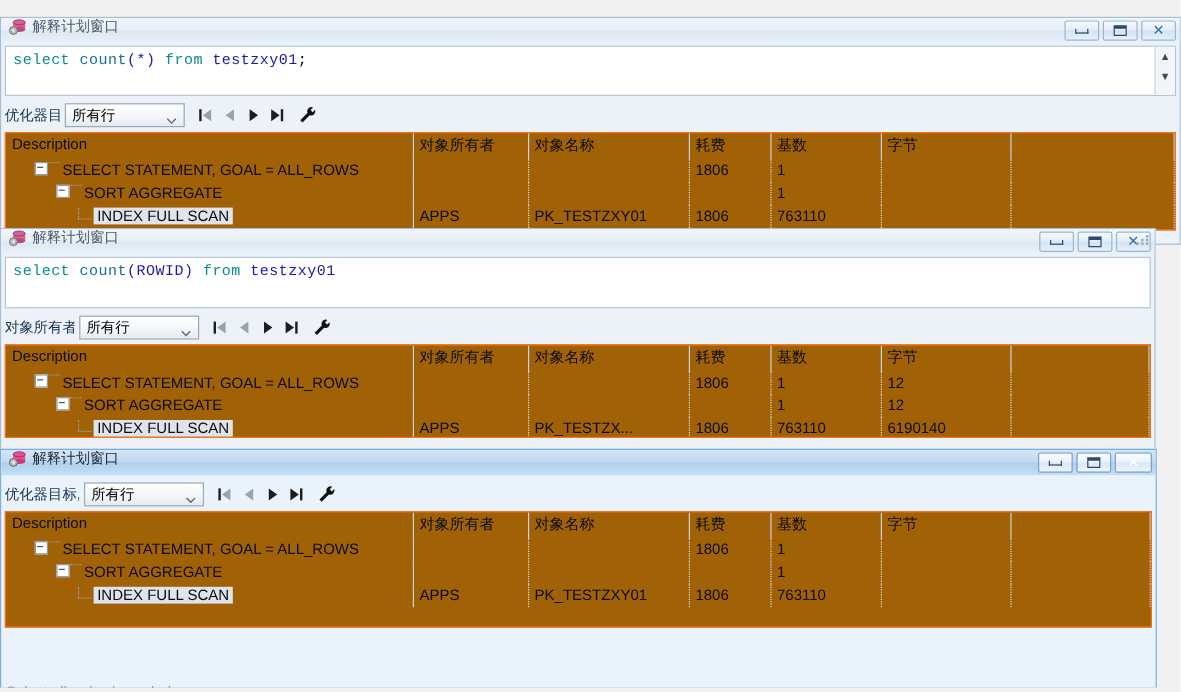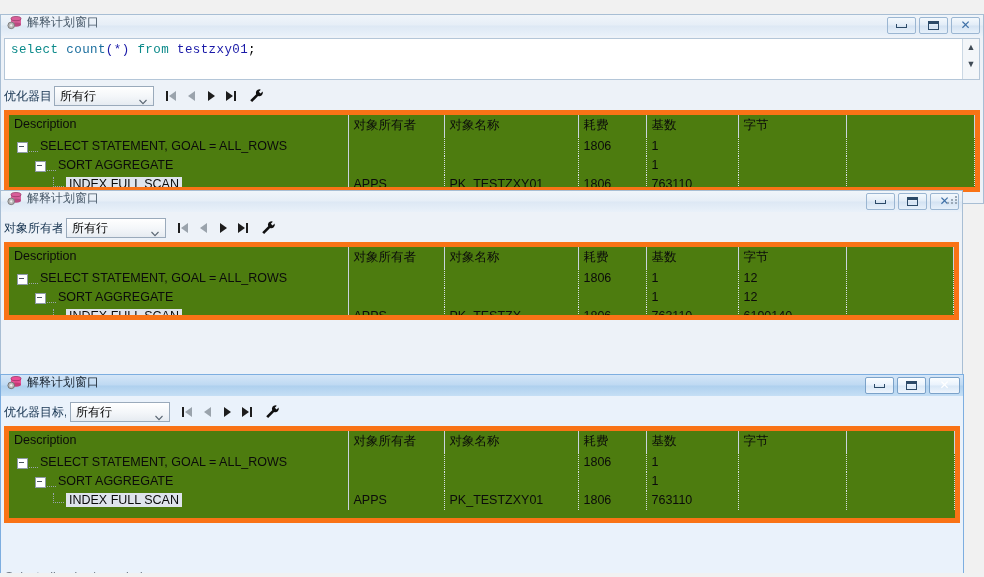--- a/index.html
+++ b/index.html
@@ -161,22 +161,22 @@
   .tri { width: 0; height: 0; }
   .tri-r { border-left: 7px solid #1d1d1d; border-top: 5px solid transparent; border-bottom: 5px solid transparent; }
   .tri-l { border-right: 7px solid #1d1d1d; border-top: 5px solid transparent; border-bottom: 5px solid transparent; }
   .dim .tri-l { border-right-color: #9aa3ac; }
   .bar-l { width: 2px; height: 10px; background: #1d1d1d; margin-right: 1px; }
   .bar-r { width: 2px; height: 10px; background: #1d1d1d; margin-left: 1px; }
   .wrench { margin-left: 10px; width: 16px; height: 16px; }
 
   
   .gridwrap {
-    background: #4d7c0f;
-    border: 5px solid #f97316;
+    background: #a16207;
+    border: 1px solid #f97316;
     box-sizing: border-box;
     margin: 0 3px;
     overflow: hidden;
     position: relative;
   }
   table.plan {
     border-collapse: collapse;
     table-layout: fixed;
     width: 100%;
     font-size: 12.5px;
@@ -193,21 +193,21 @@
   table.plan td {
     padding: 2px 0 2px 5px;
     border-right: 1px dotted #d8dfe6;
     vertical-align: top;
     white-space: nowrap;
     height: 19px;
     box-sizing: border-box;
   }
   table.plan td.desc { border-right: 1px solid #c9d3dd; padding-left: 0; }
   table.plan tr.hdr th { border-bottom: none; }
-  .desc-inner { display: flex; align-items: flex-end; }
+  .desc-inner { display: flex; align-items: flex-start; margin-left: 16px; }
   .ind { display: inline-block; }
   .expander {
     width: 9px; height: 9px;
     border: 1px solid #8e9aa6;
     background: #fff;
     position: relative;
     flex: 0 0 auto;
     margin-right: 1px;
   }
   .expander::before {
@@ -427,20 +427,23 @@
           </span>
         <span class="wbtn">
             <i class="glyph-max"></i>
           </span>
         <span class="wbtn">
             <i class="glyph-close">✕</i>
           </span>
       </span>
     </div>
 
+    <div class="sqlpane" style="height:43px;">
+      <div class="sqltext"><span class="kw">select</span><span class="pun"> </span><span class="fn">count</span><span class="pn">(</span><span class="pn">ROWID</span><span class="pn">)</span><span class="pun"> </span><span class="kw">from</span><span class="pun"> </span><span class="id">testzxy01</span></div>
+    </div>
 
     <div class="toolbar">
       <span class="tb-label" style="width:58px;">对象所有者</span>
       <span class="combo">
         <span class="cval">所有行</span>
         <span class="carrow">
           <svg width="8" height="8" viewBox="0 0 8 8">
               <path d="M0.5 2 L4 5.6 L7.5 2" fill="none" stroke="#5a6672" stroke-width="1.1"></path>
             </svg>
         </span>

